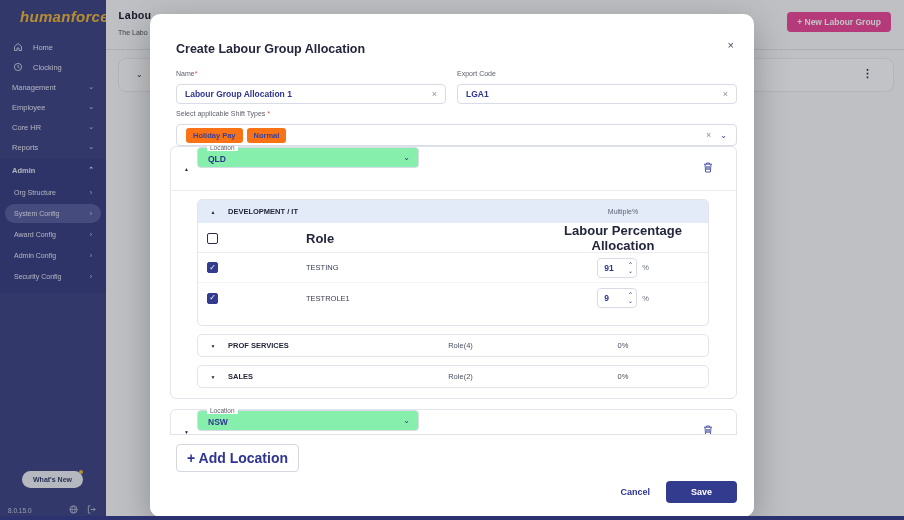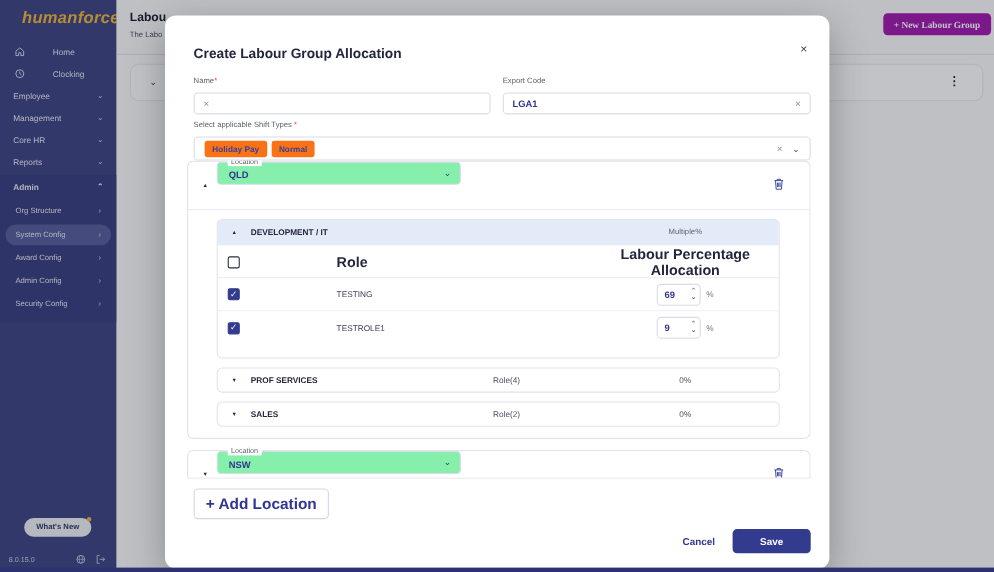--- a/index.html
+++ b/index.html
@@ -2,43 +2,43 @@
 <html><head>
 <meta charset="utf-8">
 <style>
   * { margin:0; padding:0; box-sizing:border-box; }
   html,body { width:904px; height:520px; overflow:hidden; font-family:"Liberation Sans", sans-serif; background:#f7f8fa; position:relative; }
 
   
   .sidebar { position:absolute; left:0; top:0; width:106px; height:520px; background:#404686; color:#e6e8f4; z-index:1; }
   .logo { padding:8px 0 4px 20px; color:#efb93a; font-size:15px; font-style:italic; font-weight:700; letter-spacing:.3px; }
   .nav { margin-top:8px; }
-  .nav-item { display:flex; align-items:center; height:20px; padding:0 12px; font-size:7.5px; gap:25px; cursor:pointer; }
+  .nav-item { display:flex; align-items:center; height:20px; padding:0 12px; font-size:7.5px; gap:10px; cursor:pointer; }
   .nav-item .chev { margin-left:auto; font-size:7px; opacity:.85; }
   .nav-ic { width:11px; display:flex; justify-content:center; }
   .admin-block { background:#3a4080; padding-bottom:5px; margin-top:2px; }
   .admin-head { display:flex; align-items:center; height:22px; padding:0 12px; font-size:7.5px; font-weight:700; }
   .admin-head .chev { margin-left:auto; font-size:7px; }
   .sub-item { display:flex; align-items:center; height:19px; margin:2px 5px; padding:0 9px; font-size:7px; border-radius:10px; cursor:pointer; }
   .sub-item.active { background:#5a5f9e; }
   .sub-item .chev { margin-left:auto; font-size:7px; opacity:.85; }
   .whats-new { position:absolute; left:22px; bottom:32px; background:#eef0f4; color:#333a66; font-size:7px; font-weight:700; padding:5px 11px; border-radius:11px; border:none; cursor:pointer; }
   .wn-dot { position:absolute; top:-1px; right:0px; width:4px; height:4px; border-radius:50%; background:#efb93a; }
   .version-row { position:absolute; left:8px; right:10px; bottom:5px; display:flex; align-items:center; font-size:6.5px; color:#c9cde0; }
   .version-icons { margin-left:auto; display:flex; gap:9px; align-items:center; }
 
   
   .main { position:absolute; left:106px; top:0; right:0; bottom:0; background:#fbfbfc; z-index:1; }
-  .page-title { position:absolute; left:12px; top:10px; font-size:11px; font-weight:700; color:#1c1e30; white-space:nowrap; }
+  .page-title { position:absolute; left:12px; top:10px; font-size:11px; font-weight:700; color:#1c1e30; white-space:nowrap;font-family:Liberation Mono, monospace; }
   .page-sub { position:absolute; left:12px; top:29px; font-size:7px; color:#52525e; white-space:nowrap; }
   .main-divider { position:absolute; left:0; right:0; top:49px; border-bottom:1px solid #e4e4ea; }
   .collapse-card { position:absolute; left:12px; right:10px; top:58px; height:34px; background:#ffffff; border:1px solid #ececf0; border-radius:8px; }
   .cc-chev { position:absolute; left:17px; top:11px; font-size:8px; color:#2b2e4f; }
   .cc-dots { position:absolute; right:20px; top:8px; font-size:11px; font-weight:700; color:#2b2e4f; }
-  .new-group-btn { position:absolute; right:3px; top:12px; background:#a21caf; color:#ffffff; font-size:8.5px; font-weight:700; padding:5px 10px; border-radius:4px; border:none; cursor:pointer;font-family:Liberation Serif, serif; }
+  .new-group-btn { position:absolute; right:13px; top:12px; background:#ec4899; color:#ffffff; font-size:8.5px; font-weight:700; padding:5px 10px; border-radius:4px; border:none; cursor:pointer; }
 
   
   .overlay { position:absolute; inset:0; background:rgba(13,14,26,0.25); z-index:5; }
   .modal { position:absolute; left:150px; top:14px; width:604px; height:503px; background:#ffffff; border-radius:10px; z-index:10; box-shadow:0 10px 35px rgba(0,0,0,.28); }
   .modal-title { position:absolute; left:26px; top:28px; font-size:12.5px; font-weight:700; color:#23263c; }
   .modal-close { position:absolute; right:20px; top:25px; font-size:11px; color:#44475a; cursor:pointer; background:none; border:none; }
 
   .field { position:absolute; }
   .field-label { font-size:7px; color:#5d6068; }
   .req { color:#e5484d; }
@@ -114,25 +114,25 @@
     <div class="nav-item">
       <span class="nav-ic">
         <svg width="10" height="10" viewBox="0 0 10 10">
             <circle cx="5" cy="5" r="3.6" fill="none" stroke="#d7daea" stroke-width="0.9"></circle>
             <path d="M5 3 V5 L6.5 6" fill="none" stroke="#d7daea" stroke-width="0.9"></path>
           </svg>
       </span>
       <span>Clocking</span>
     </div>
     <div class="nav-item">
+      <span>Management</span>
+      <span class="chev">⌄</span>
+    </div>
+    <div class="nav-item">
       <span>Employee</span>
-      <span class="chev">⌄</span>
-    </div>
-    <div class="nav-item">
-      <span>Management</span>
       <span class="chev">⌄</span>
     </div>
     <div class="nav-item">
       <span>Core HR</span>
       <span class="chev">⌄</span>
     </div>
     <div class="nav-item">
       <span>Reports</span>
       <span class="chev">⌄</span>
     </div>
@@ -200,20 +200,21 @@
 
 <div class="overlay"></div>
 
 <div class="modal">
   <div class="modal-title">Create Labour Group Allocation</div>
   <button class="modal-close">×</button>
 
   <div class="field f-name">
     <span class="field-label"><span>Name</span><span class="req">*</span></span>
     <div class="text-input">
+      <input value="Labour Group Allocation 1" style="">
       <span class="clear-x">×</span>
     </div>
   </div>
 
   <div class="field f-export">
     <span class="field-label">Export Code</span>
     <div class="text-input">
       <input value="LGA1" style="">
       <span class="clear-x">×</span>
     </div>
@@ -263,21 +264,21 @@
             <span class="col-alloc">Labour Percentage Allocation</span>
           </div>
           <div class="role-rows">
             <div class="role-row">
               <span class="checkbox checked">
                   <span>✓</span>
                 </span>
               <span class="col-role">TESTING</span>
               <span class="spin-wrap">
                 <span class="spinner">
-                  <span class="spin-val">69</span>
+                  <span class="spin-val">91</span>
                   <span class="spin-btns">
                     <span>⌃</span>
                     <span>⌄</span>
                   </span>
                 </span>
                 <span class="unit">%</span>
               </span>
             </div>
             <div class="role-row">
               <span class="checkbox checked">

